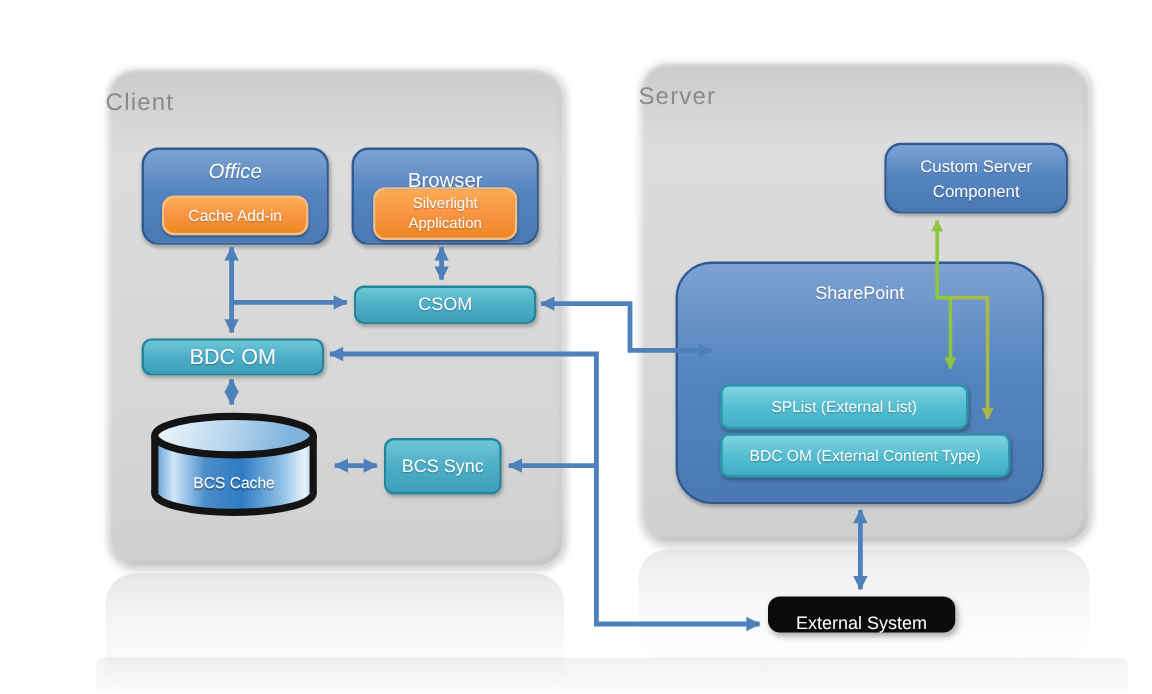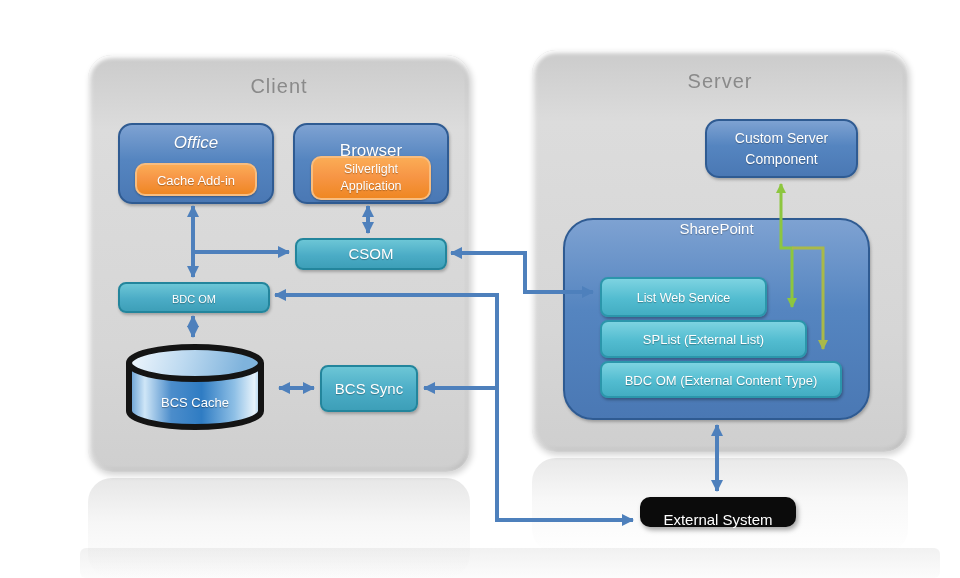--- a/index.html
+++ b/index.html
@@ -10,21 +10,21 @@
   .abs{position:absolute;}
   
   .container{
     position:absolute;border-radius:24px;
     background:linear-gradient(180deg,#cbcbcb 0%,#dcdcdc 18%,#d6d6d6 70%,#cfcfcf 100%);
     box-shadow:inset 0 3px 4px rgba(255,255,255,.95), inset 3px 0 4px rgba(255,255,255,.55),
                inset -2px -2px 5px rgba(0,0,0,.10), 2px 3px 6px rgba(0,0,0,.18);
     z-index:1;
   }
   .container-title{
-    position:absolute;left:0;right:0;top:20px;text-align:center;
+    position:absolute;left:0;right:0;top:20px;text-align:left;
     font-size:20px;letter-spacing:1px;color:#8a8a8a;
   }
   .reflection{position:absolute;z-index:0;border-radius:24px;}
   
   .box{position:absolute;z-index:2;text-align:center;color:#ffffff;}
   .box-blue{
     background:linear-gradient(180deg,#7ea2d2 0%,#5585c0 45%,#4a78b4 100%);
     border:2px solid #2f5b92;border-radius:14px;
     box-shadow:1px 2px 3px rgba(0,0,0,.25);
   }
@@ -86,21 +86,21 @@
   </div>
   <div class="box box-teal" style="left:295px;top:238px;width:148px;height:28px;line-height:28px;">
     <span class="t-shadow" style="font-size:15px;">CSOM</span>
   </div>
 
   <div class="box box-orange" style="left:311px;top:156px;width:116px;height:40px;display:flex;align-items:center;justify-content:center;">
     <span class="t-shadow" style="font-size:12.5px;line-height:1.35;">Silverlight Application</span>
   </div>
 
   <div class="box box-teal" style="left:118px;top:282px;width:148px;height:27px;line-height:27px;">
-    <span class="t-shadow" style="font-size:11px;margin-top:12px;">BDC OM</span>
+    <span class="t-shadow" style="font-size:18px;margin-top:12px;">BDC OM</span>
   </div>
 
   <div class="abs cyl" style="left:119px;top:341px;width:152px;height:92px;">
     <svg width="152" height="92">
       <defs>
         <linearGradient id="cylBody" gradientUnits="userSpaceOnUse" x1="10" y1="0" x2="142" y2="0">
           <stop offset="0" stop-color="#5e9ad1"></stop>
           <stop offset="0.12" stop-color="#cfe6f7"></stop>
           <stop offset="0.32" stop-color="#4c8dcb"></stop>
           <stop offset="0.55" stop-color="#2f7cc3"></stop>
@@ -120,29 +120,26 @@
       <line x1="142" y1="22" x2="142" y2="70" stroke="#141414" stroke-width="6"></line>
       <ellipse cx="76" cy="22" rx="66" ry="16" fill="url(#cylTop)" stroke="#141414" stroke-width="6"></ellipse>
     </svg>
     <div class="cyl-label">BCS Cache</div>
   </div>
 
   <div class="box box-teal" style="left:320px;top:365px;width:94px;height:43px;line-height:43px;">
     <span class="t-shadow" style="font-size:15px;">BCS Sync</span>
   </div>
 
-  <div class="box box-blue" style="left:705px;top:119px;width:149px;height:55px;display:flex;align-items:center;justify-content:center;">
+  <div class="box box-blue" style="left:737px;top:119px;width:149px;height:55px;display:flex;align-items:center;justify-content:center;">
     <span class="t-shadow" style="font-size:14px;line-height:1.45;">Custom Server Component</span>
   </div>
 
   <div class="box box-blue" style="left:563px;top:218px;width:303px;height:198px;border-radius:30px;">
-    <div class="t-shadow" style="font-size:15px;margin-top:0;">SharePoint</div>
-  </div>
-  <div class="box box-teal-light" style="left:600px;top:277px;width:163px;height:36px;line-height:36px;">
-    <span class="t-shadow" style="font-size:12.5px;">List Web Service</span>
+    <div class="t-shadow" style="font-size:15px;margin-top:16px;">SharePoint</div>
   </div>
   <div class="box box-teal-light" style="left:600px;top:320px;width:203px;height:34px;line-height:34px;">
     <span class="t-shadow" style="font-size:13px;">SPList (External List)</span>
   </div>
   <div class="box box-teal-light" style="left:600px;top:361px;width:238px;height:33px;line-height:33px;">
     <span class="t-shadow" style="font-size:13px;">BDC OM (External Content Type)</span>
   </div>
 
   <div class="box box-black" style="left:640px;top:497px;width:156px;height:30px;line-height:46px;">
     <span style="font-size:15px;">External System</span>

